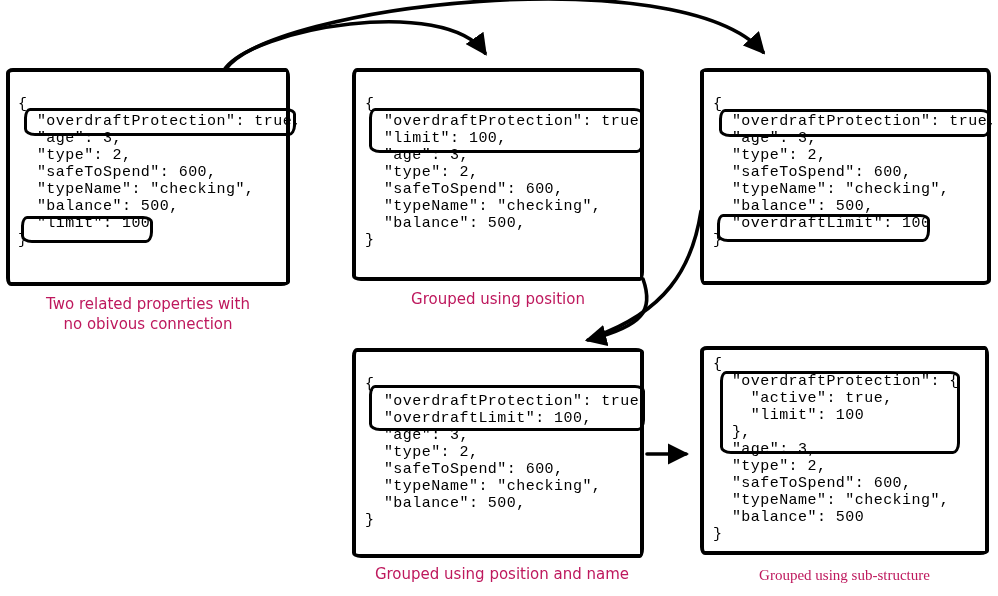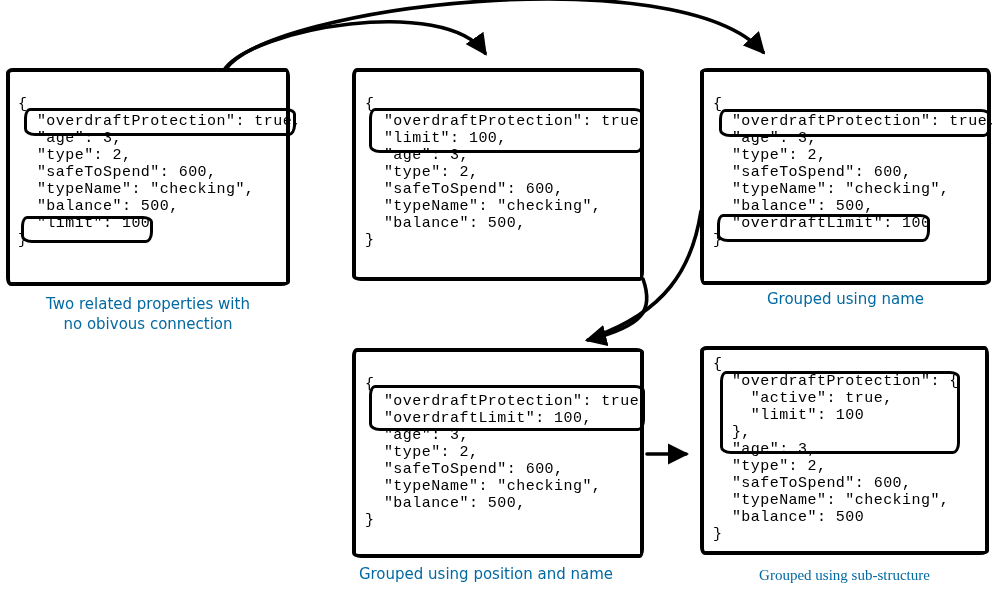--- a/index.html
+++ b/index.html
@@ -49,21 +49,21 @@
     border: 3px solid #000;
     border-radius: 6px 10px 7px 11px / 10px 6px 11px 7px;
     z-index: 4;
     background: transparent;
   }
   .caption {
     position: absolute;
     text-align: center;
     font-size: 15px;
     line-height: 20px;
-    color: #0369a1;
+    color: #be185d;
     white-space: pre-line;
     z-index: 2;
   }
 </style>
 </head>
 <body>
 
 <div id="canvas">
 
   <svg id="arrows" viewBox="0 0 998 596" xmlns="http://www.w3.org/2000/svg">
@@ -143,17 +143,17 @@
   "age": 3,
   "type": 2,
   "safeToSpend": 600,
   "typeName": "checking",
   "balance": 500
 }</pre>
   </div>
 
   <div class="caption" style="left:6px; top:294px; width:284px;">Two related properties with
 no obivous connection</div>
-  <div class="caption" style="left:700px; top:289px; width:291px;">Grouped using name</div>
-  <div class="caption" style="left:340px; top:564px; width:292px;">Grouped using position and name</div>
+  <div class="caption" style="left:352px; top:289px; width:292px;">Grouped using position</div>
+  <div class="caption" style="left:356px; top:564px; width:292px;">Grouped using position and name</div>
   <div class="caption" style="left:700px; top:565px; width:289px;font-family:Liberation Serif, serif;">Grouped using sub-structure</div>
 
 </div>
 
 </body></html>

